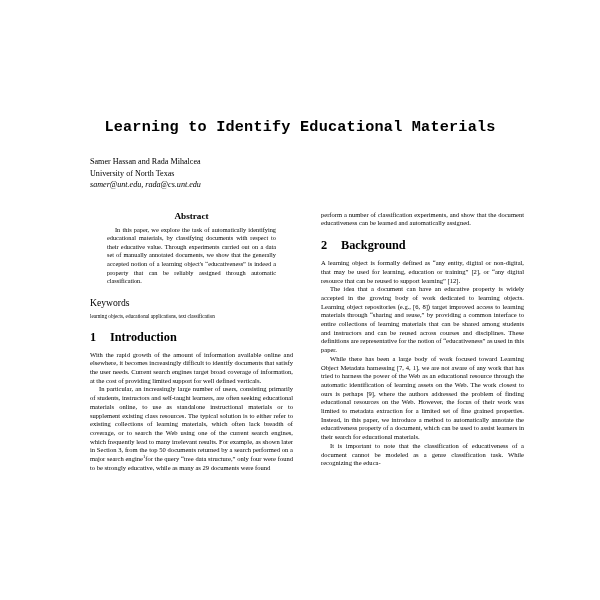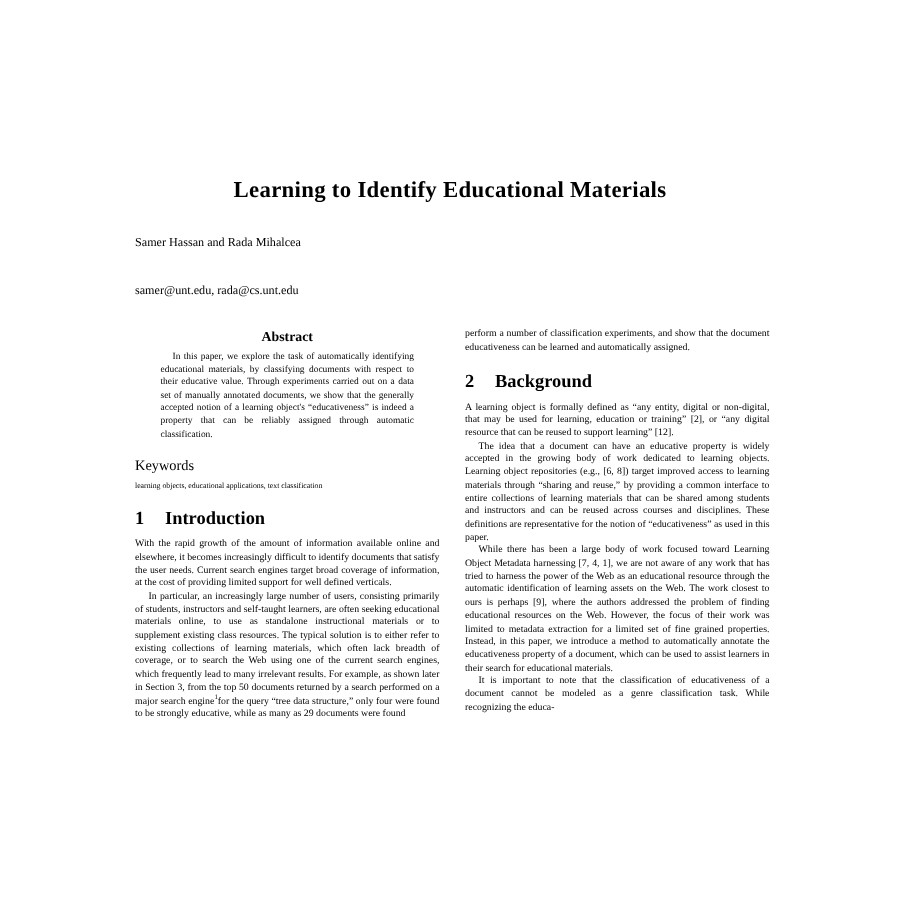--- a/index.html
+++ b/index.html
@@ -23,34 +23,35 @@
     padding: 0 90px;
   }
   .title {
     text-align: center;
     font-size: 15.2px;
     font-weight: bold;
     letter-spacing: 0.2px;
     margin-top: 118px;
     margin-bottom: 0;
     line-height: 1.2;
+    font-family: Liberation Mono, monospace;
   }
   .authors {
     text-align: left;
     font-size: 8.1px;
     line-height: 1.42;
     margin-top: 20px;
   }
   .authors .email {
-    margin-top: 20px;
+    font-style: italic;
   }
   .columns {
     display: flex;
     margin-top: 20px;
-    gap: 17px;
+    gap: 28px;
   }
   .col {
     width: 203px;
     flex: 0 0 203px;
   }
   .abstract-block {
     padding: 0 17px;
   }
   .sec-head-center {
     text-align: center;
@@ -107,20 +108,21 @@
 </style>
 </head>
 <body>
 
 <div class="page">
 
   <h1 class="title">Learning to Identify Educational Materials</h1>
 
   <div class="authors">
     <div>Samer Hassan and Rada Mihalcea</div>
+    <div>University of North Texas</div>
     <div class="email">samer@unt.edu, rada@cs.unt.edu</div>
   </div>
 
   <div class="columns">
 
     <div class="col">
 
       <div class="abstract-block">
         <div class="sec-head-center">Abstract</div>
         <p class="abs">In this paper, we explore the task of automatically identifying educational materials, by classifying documents with respect to their educative value. Through experiments carried out on a data set of manually annotated documents, we show that the generally accepted notion of a learning object's “educativeness” is indeed a property that can be reliably assigned through automatic classification.</p>

